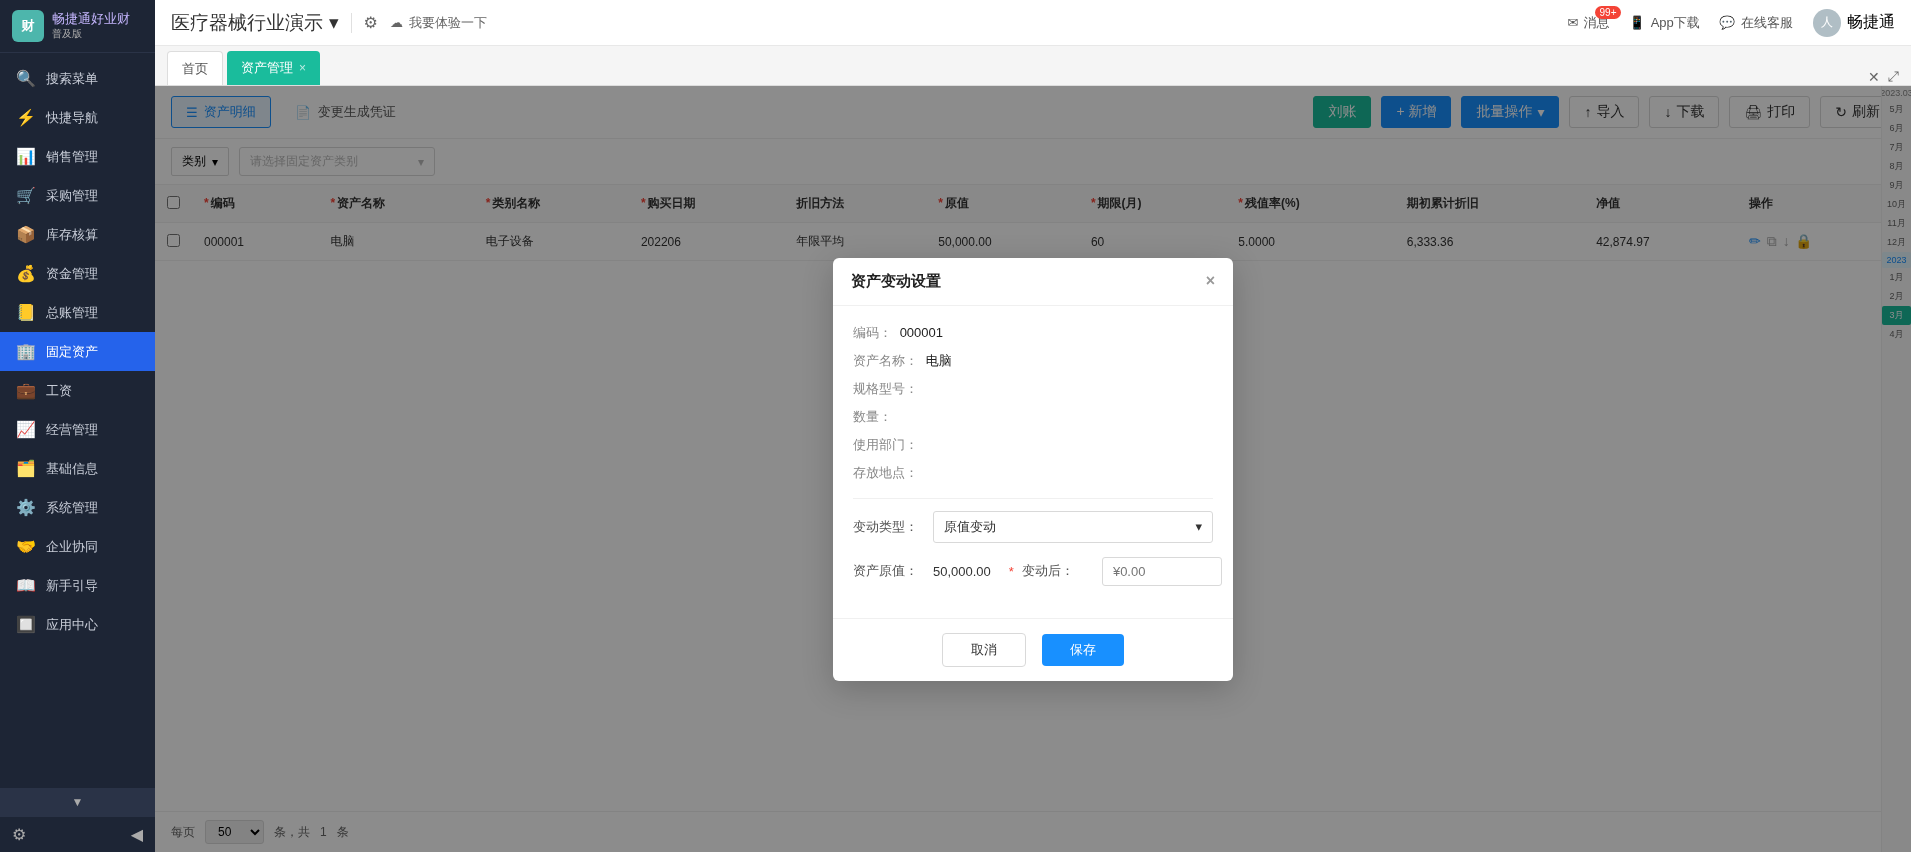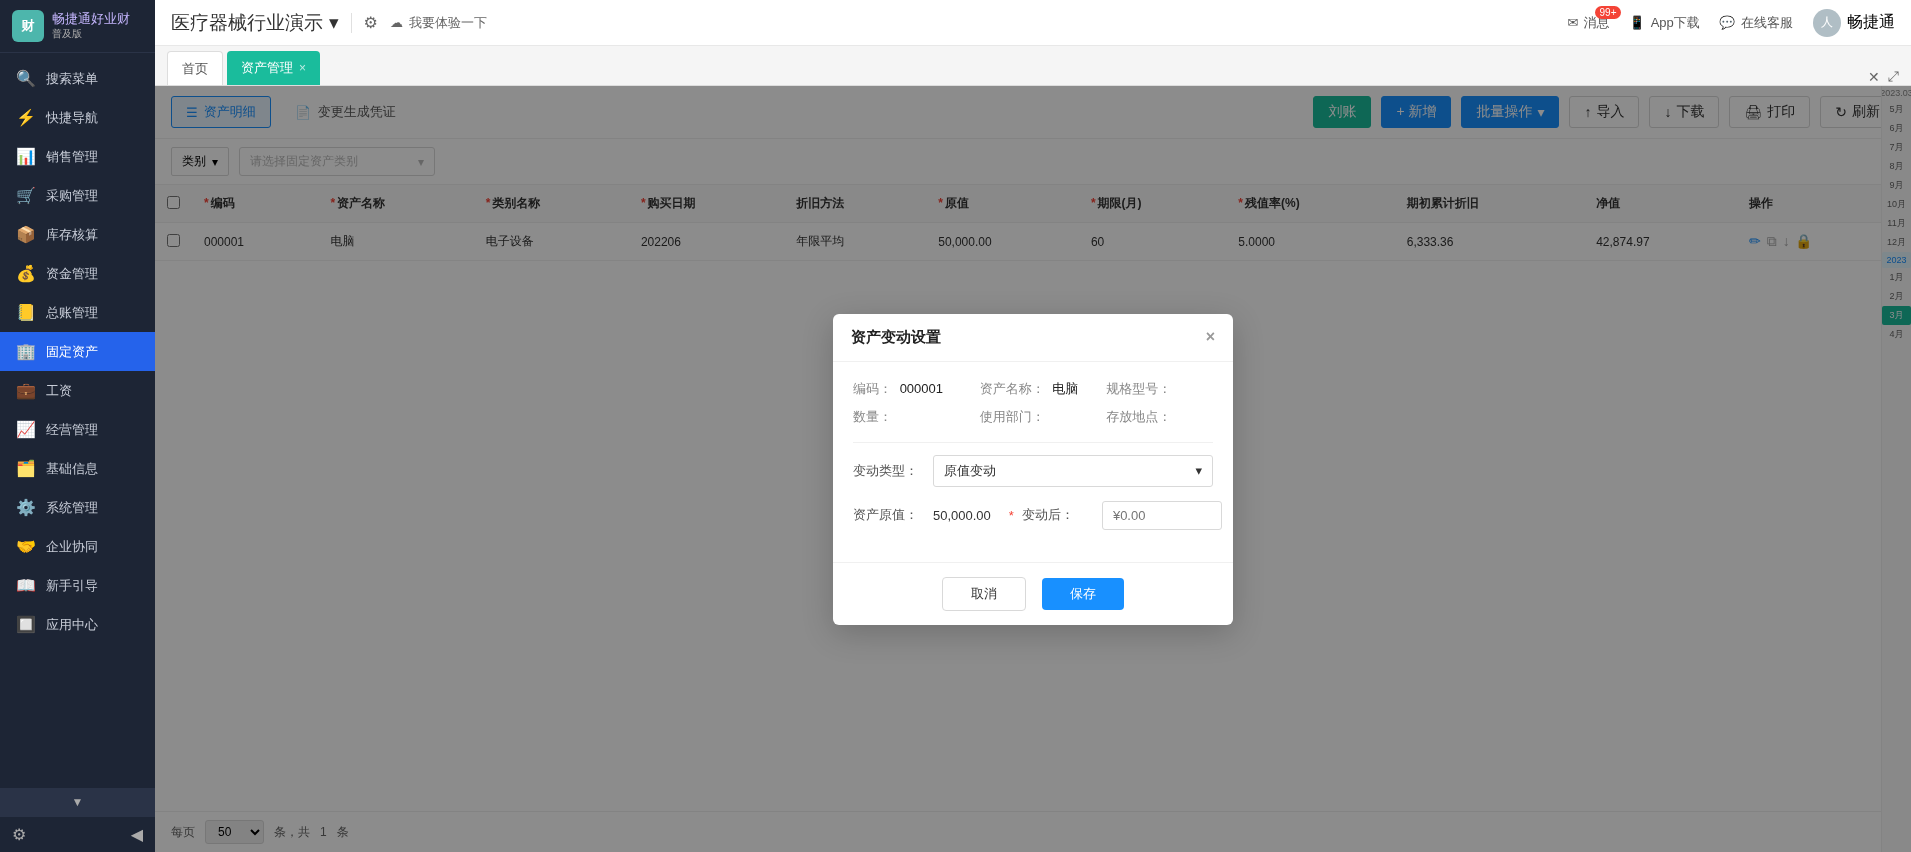--- a/index.html
+++ b/index.html
@@ -254,21 +254,21 @@
     }
     .modal-header {
       padding: 14px 18px;
       display: flex; align-items: center; justify-content: space-between;
       border-bottom: 1px solid #f0f0f0;
       font-size: 15px; font-weight: 600; color: #222;
     }
     .modal-close { cursor: pointer; color: #999; font-size: 16px; }
     .modal-body { padding: 18px 20px; }
     .modal-info-grid {
-      display: grid; grid-template-columns: 1fr 1fr 1fr;
+      display: grid; grid-template-columns: 1fr;
       gap: 10px 20px;
       margin-bottom: 16px;
     }
     .modal-info-item { font-size: 13px; color: #555; }
     .modal-info-label { color: #888; margin-right: 4px; }
     .modal-info-value { color: #222; font-weight: 500; }
     .modal-divider { height: 1px; background: #f0f0f0; margin: 12px 0; }
     .modal-field { display: flex; align-items: center; margin-bottom: 14px; font-size: 13px; }
     .modal-field-label { color: #555; width: 80px; min-width: 80px; }
     .modal-field-value {

